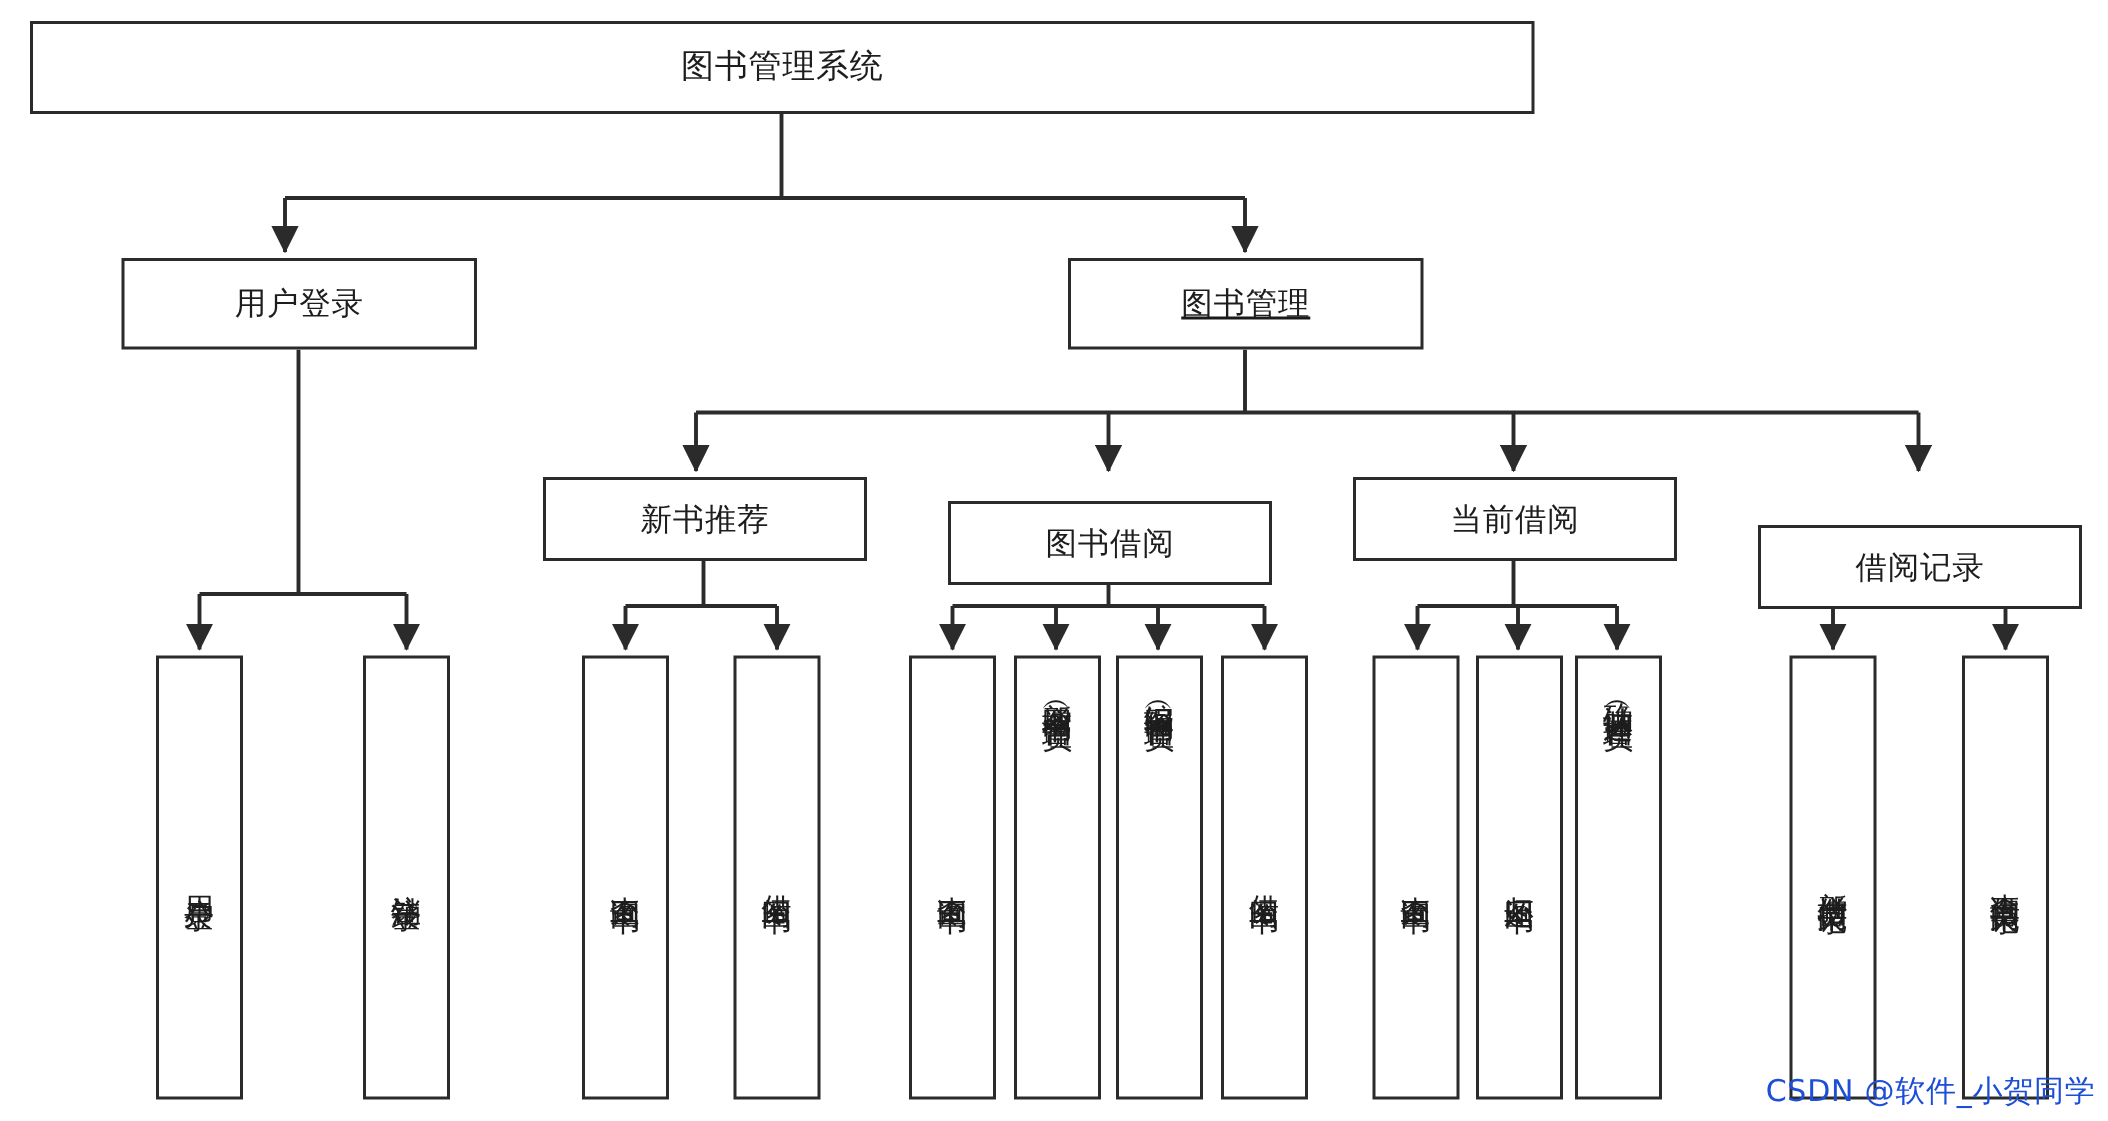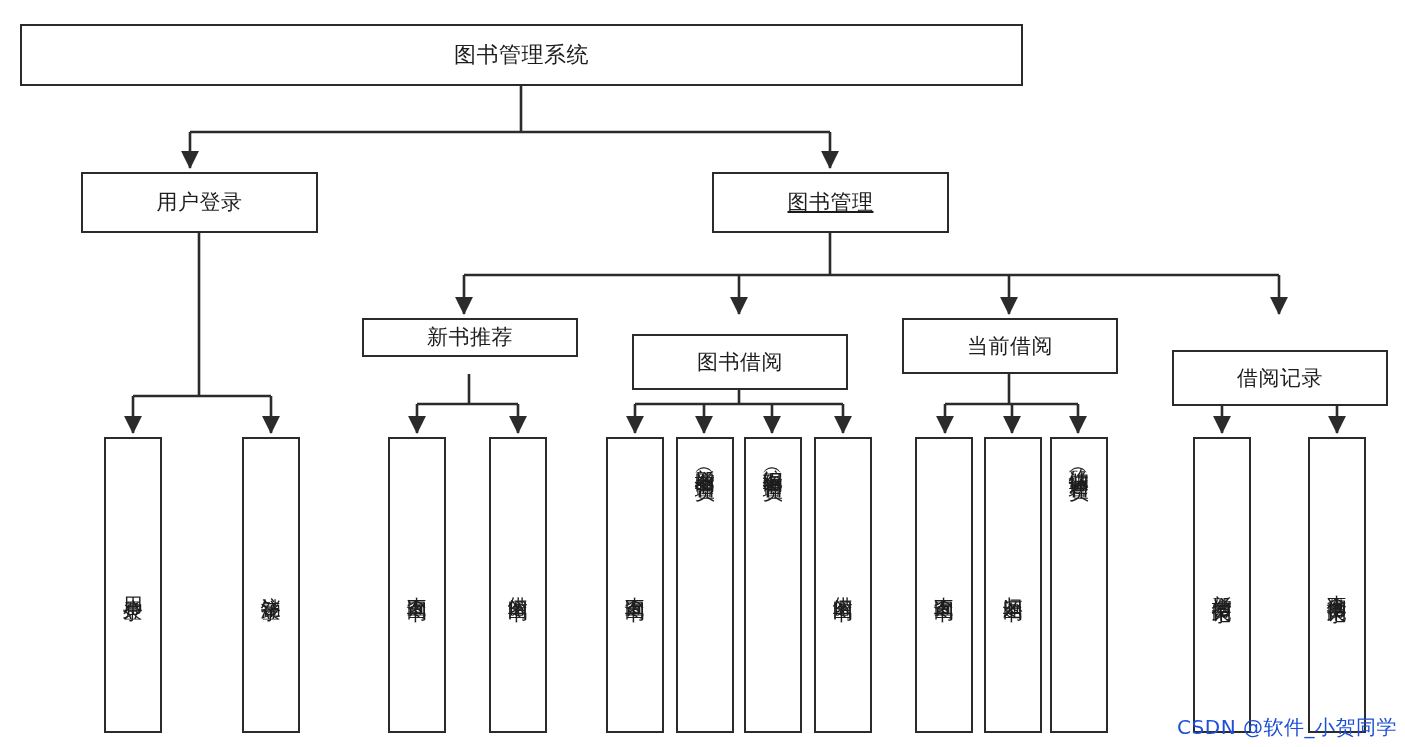--- a/index.html
+++ b/index.html
@@ -131,33 +131,33 @@
       <path d="M 1012 404 L 1012 433" marker-end="url(#arrowhead)"></path>
       <path d="M 1078 404 L 1078 433" marker-end="url(#arrowhead)"></path>
 
       <path d="M 1279 374 L 1279 404"></path>
       <path d="M 1222 404 L 1337 404"></path>
       <path d="M 1222 404 L 1222 433" marker-end="url(#arrowhead)"></path>
       <path d="M 1337 404 L 1337 433" marker-end="url(#arrowhead)"></path>
     </g>
   </svg>
 
-  <div class="node node-root" style="left:20px; top:24px; width:1003px; height:62px;">
+  <div class="node node-root" style="left:20px; top:14px; width:1003px; height:62px;">
     <span class="node-label">图书管理系统</span>
   </div>
 
   <div class="node node-level1" style="left:81px; top:172px; width:237px; height:61px;">
     <span class="node-label">用户登录</span>
   </div>
 
   <div class="node node-level1" style="left:712px; top:172px; width:237px; height:61px;text-decoration:underline;">
     <span class="node-label">图书管理</span>
   </div>
 
-  <div class="node node-level2" style="left:362px; top:318px; width:216px; height:39px;">
+  <div class="node node-level2" style="left:362px; top:318px; width:216px; height:56px;">
     <span class="node-label">新书推荐</span>
   </div>
 
   <div class="node node-level2" style="left:632px; top:318px; width:216px; height:56px;margin-top:16px;">
     <span class="node-label">图书借阅</span>
   </div>
 
   <div class="node node-level2" style="left:902px; top:318px; width:216px; height:56px;">
     <span class="node-label">当前借阅</span>
   </div>

